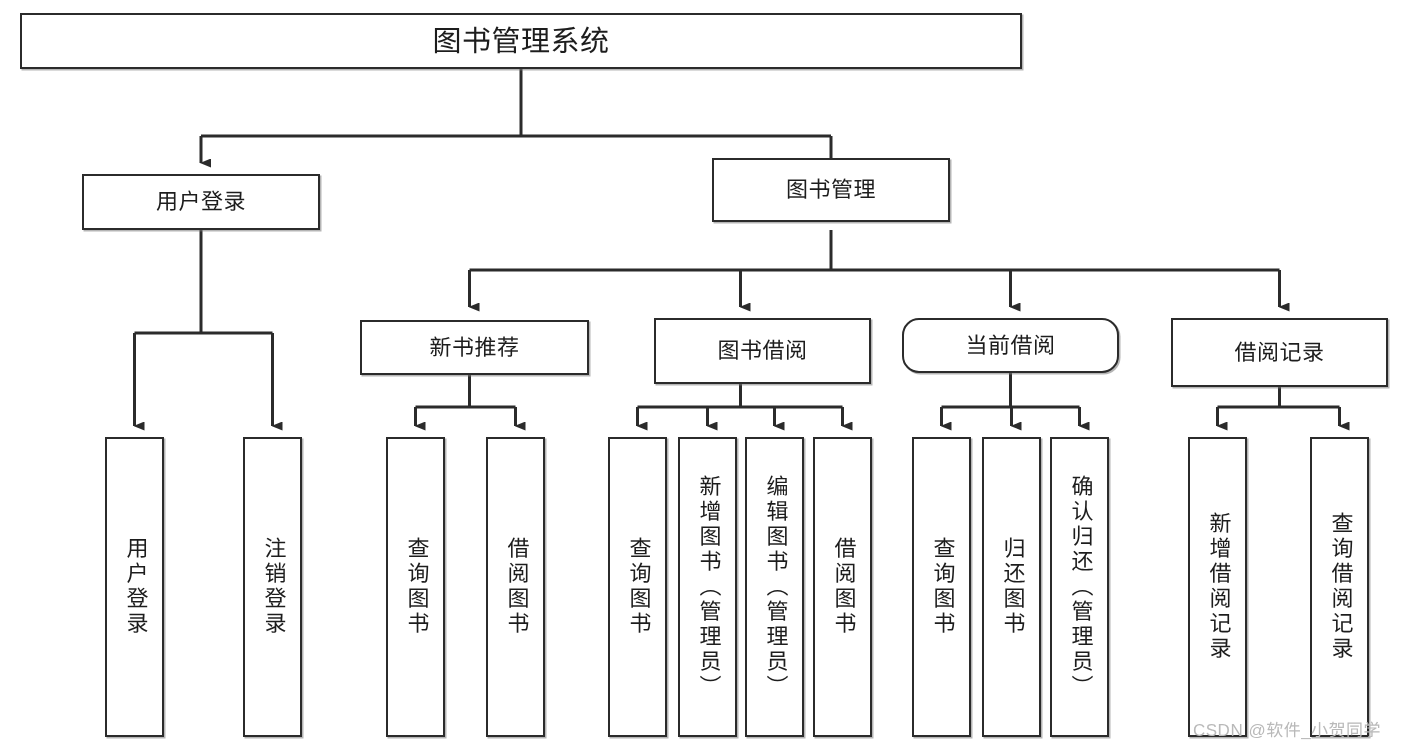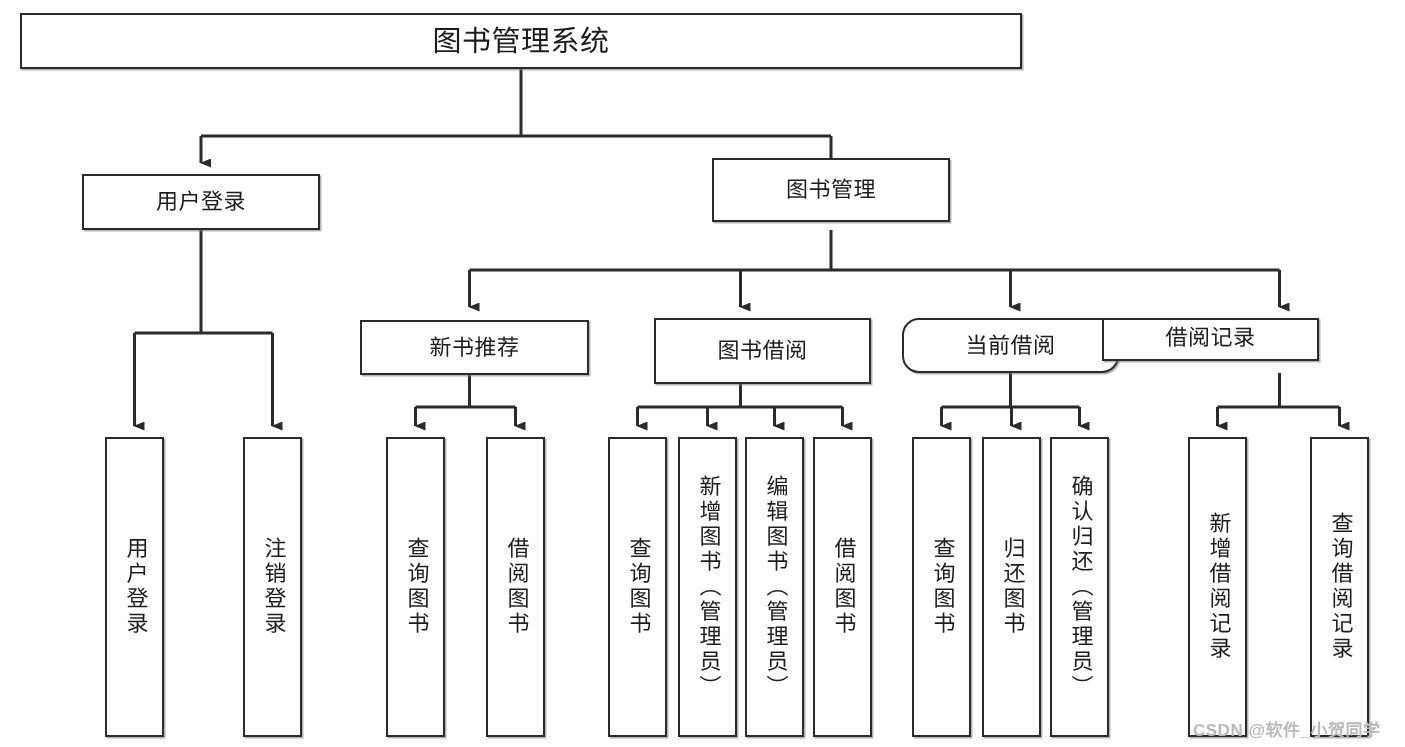--- a/index.html
+++ b/index.html
@@ -125,21 +125,21 @@
       </div>
       <div class="node horizontal" style="left: 360px; top: 320px; width: 229px; height: 55px;">
         <div class="node-label">新书推荐</div>
       </div>
       <div class="node horizontal" style="left: 654px; top: 318px; width: 217px; height: 66px;">
         <div class="node-label">图书借阅</div>
       </div>
       <div class="node horizontal" style="left: 902px; top: 318px; width: 217px; height: 55px; border-radius: 17px;">
         <div class="node-label">当前借阅</div>
       </div>
-      <div class="node horizontal" style="left: 1102px; top: 318px; width: 217px; height: 43px; font-family: Liberation Mono, monospace;">
+      <div class="node horizontal" style="left: 1171px; top: 318px; width: 217px; height: 69px;">
         <div class="node-label">借阅记录</div>
       </div>
       <div class="node vertical" style="left: 105px; top: 437px; width: 59px; height: 300px;">
         <div class="node-label">用户登录</div>
       </div>
       <div class="node vertical" style="left: 243px; top: 437px; width: 59px; height: 300px;">
         <div class="node-label">注销登录</div>
       </div>
       <div class="node vertical" style="left: 386px; top: 437px; width: 59px; height: 300px;">
         <div class="node-label">查询图书</div>
@@ -169,15 +169,15 @@
         <div class="node-label">确认归还（管理员）</div>
       </div>
       <div class="node vertical" style="left: 1188px; top: 437px; width: 59px; height: 300px;">
         <div class="node-label">新增借阅记录</div>
       </div>
       <div class="node vertical" style="left: 1310px; top: 437px; width: 59px; height: 300px;">
         <div class="node-label">查询借阅记录</div>
       </div>
     </div>
 
-  <div class="watermark" style="left:1193px; top:716px;font-weight:bold;">CSDN @软件_小贺同学</div>
+  <div class="watermark" style="left:1193px; top:716px;">CSDN @软件_小贺同学</div>
 
 </div>
 
 </body></html>

